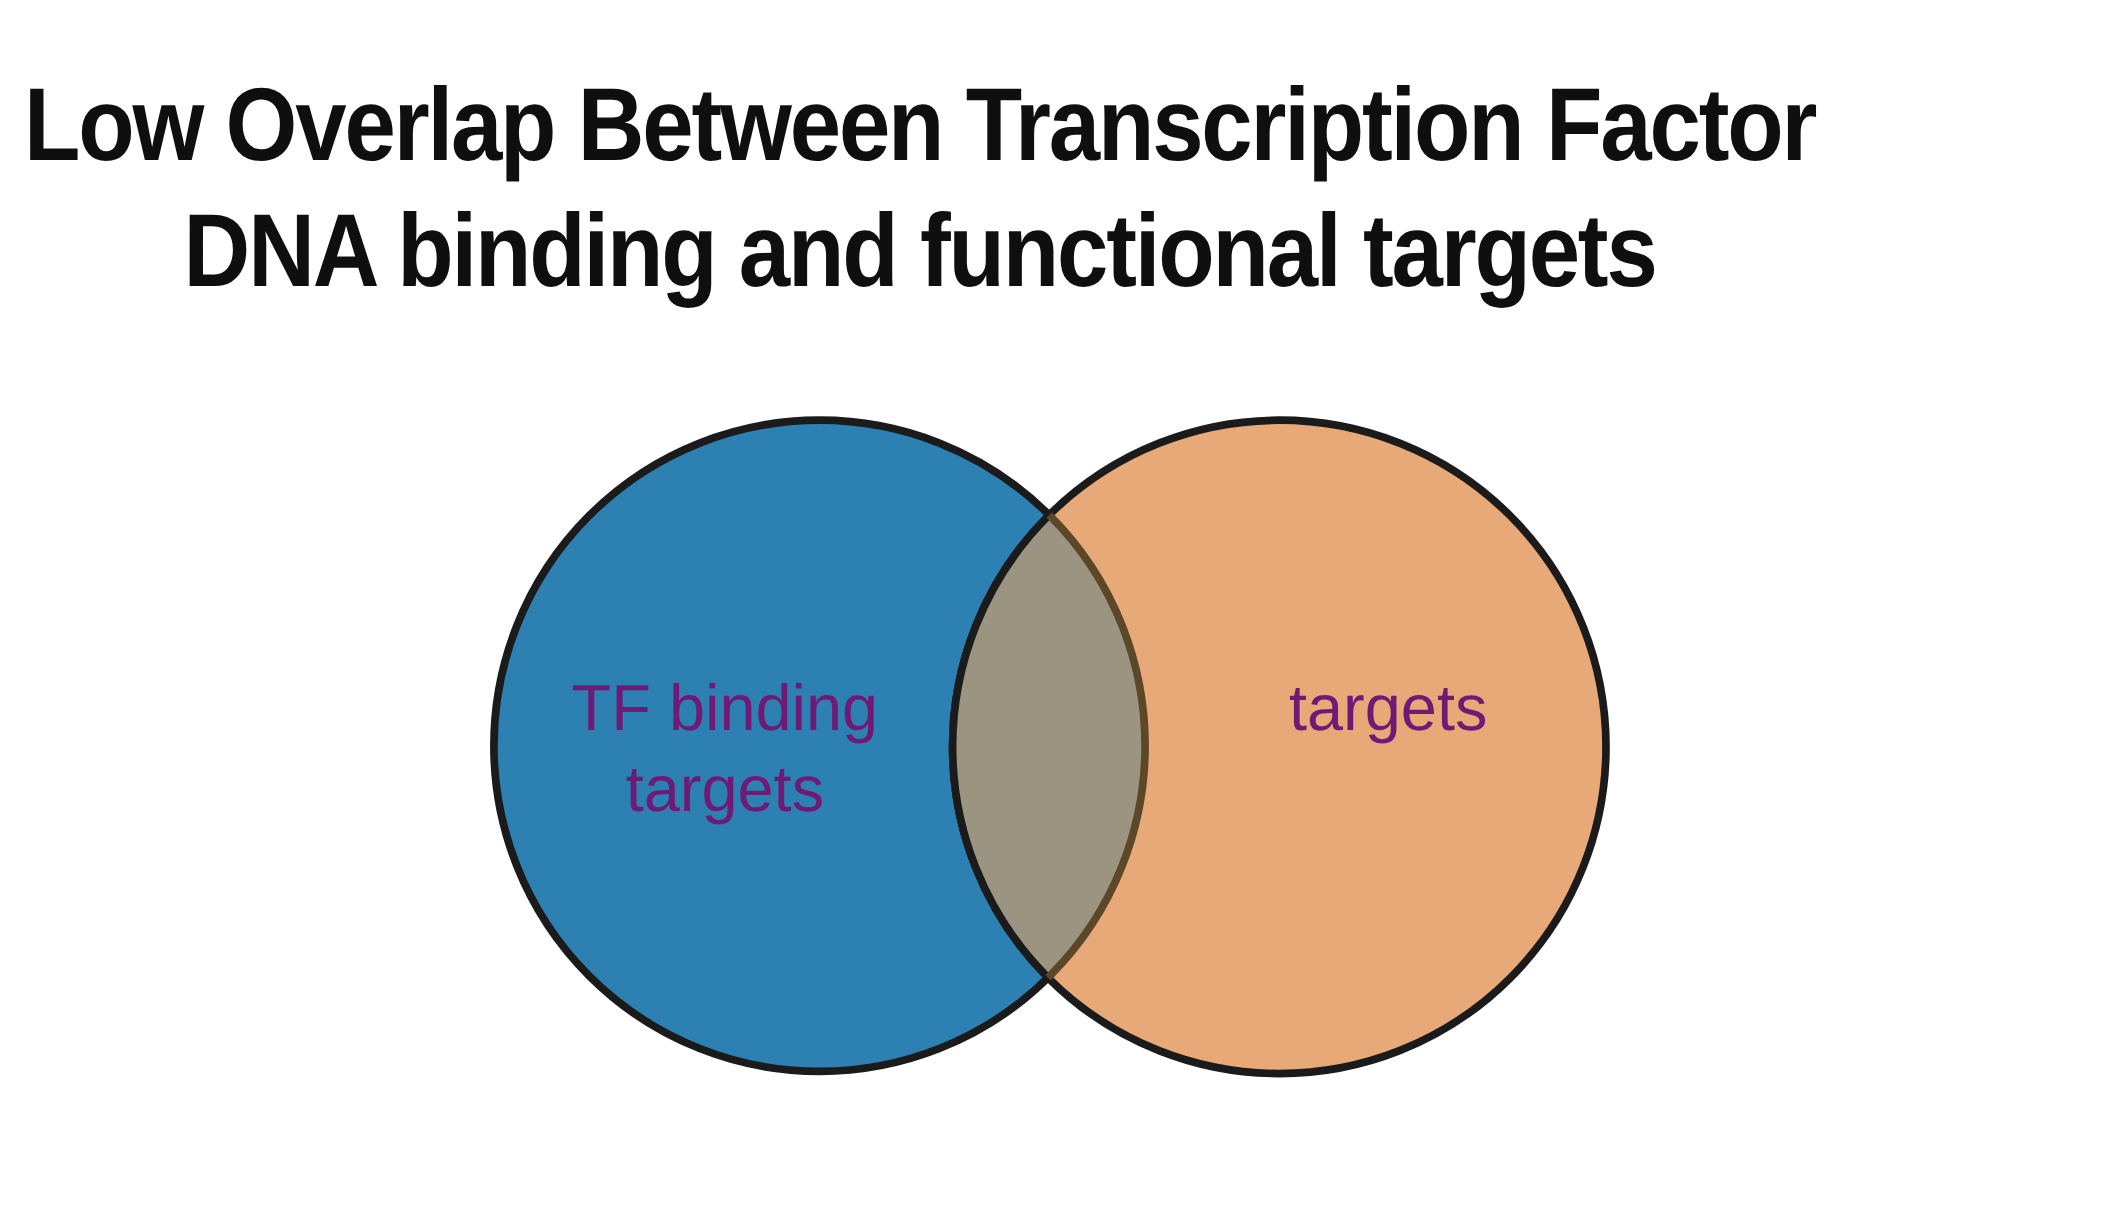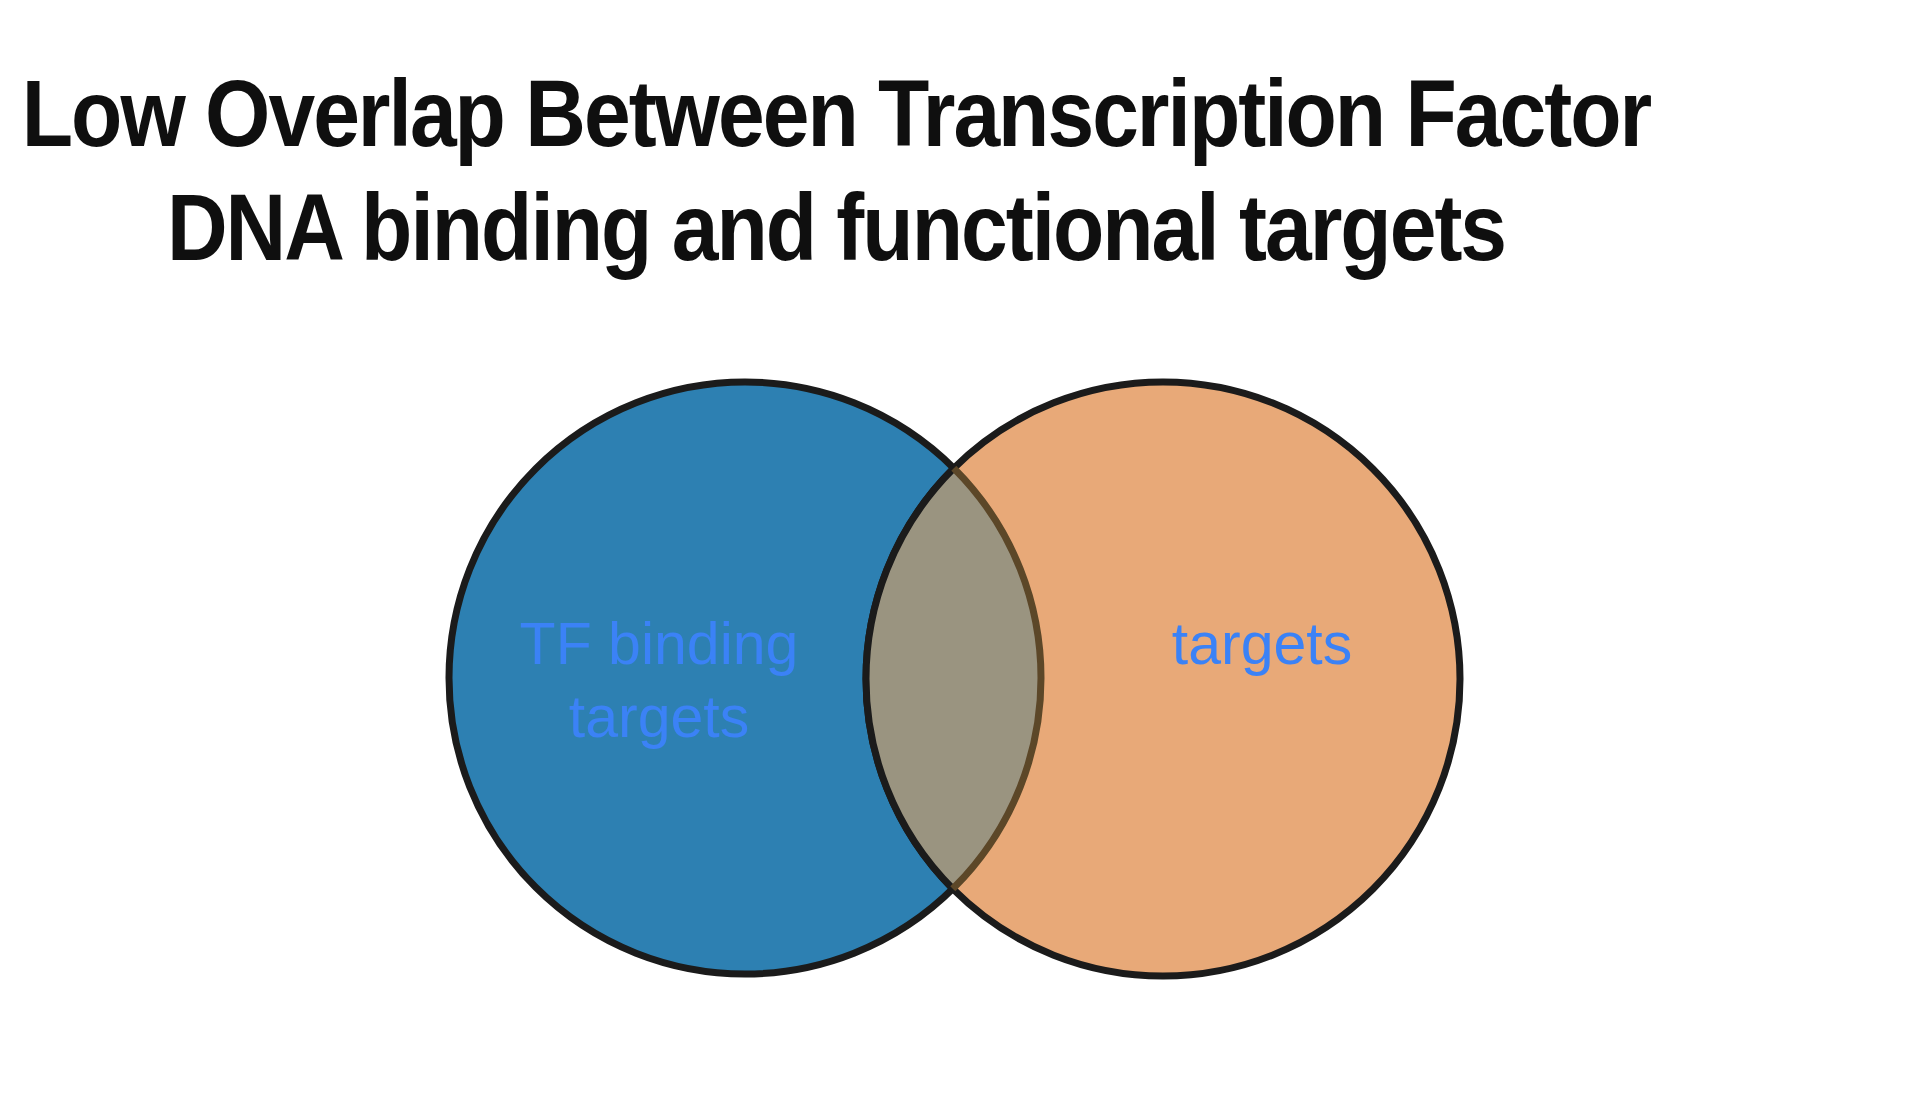--- a/index.html
+++ b/index.html
@@ -36,21 +36,21 @@
     left: 0;
     top: 0;
   }
   .set-label {
     position: absolute;
     width: 520px;
     text-align: center;
     font-size: 59px;
     line-height: 73px;
     font-weight: 400;
-    color: #3b82f6;
+    color: #701a75;
   }
   .set-label.left  { left: 399px;  top: 608px; }
   .set-label.right { left: 1002px; top: 608px; }
 </style>
 </head>
 <body>
 
 <div class="page">
 
   <div class="title">

